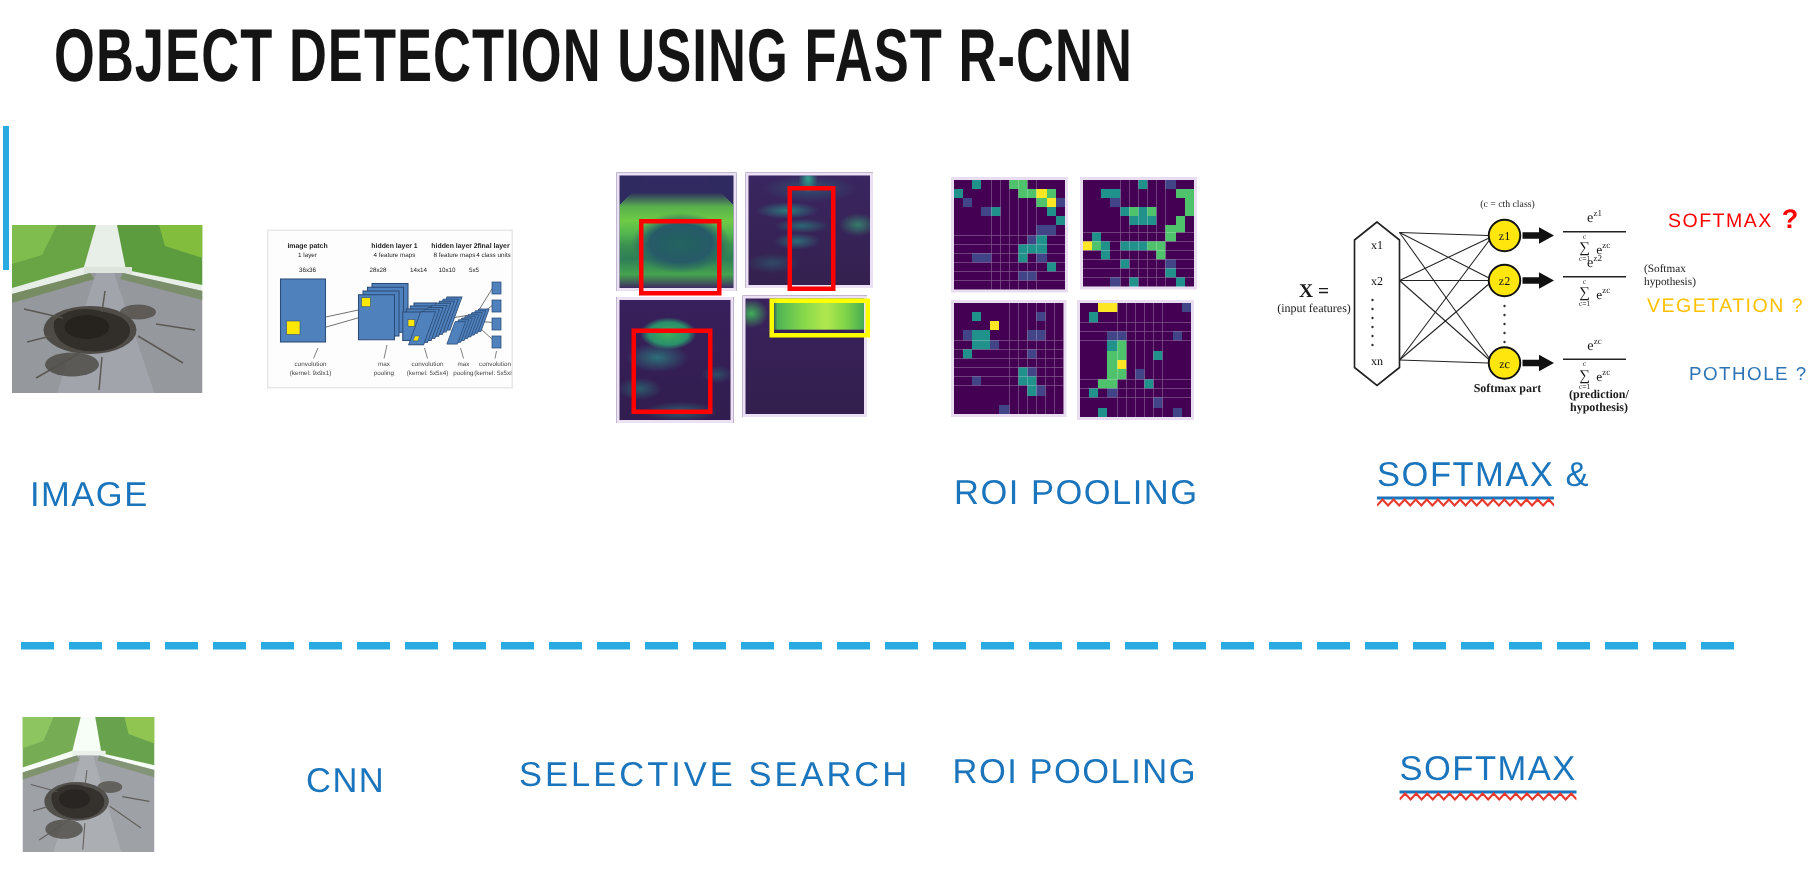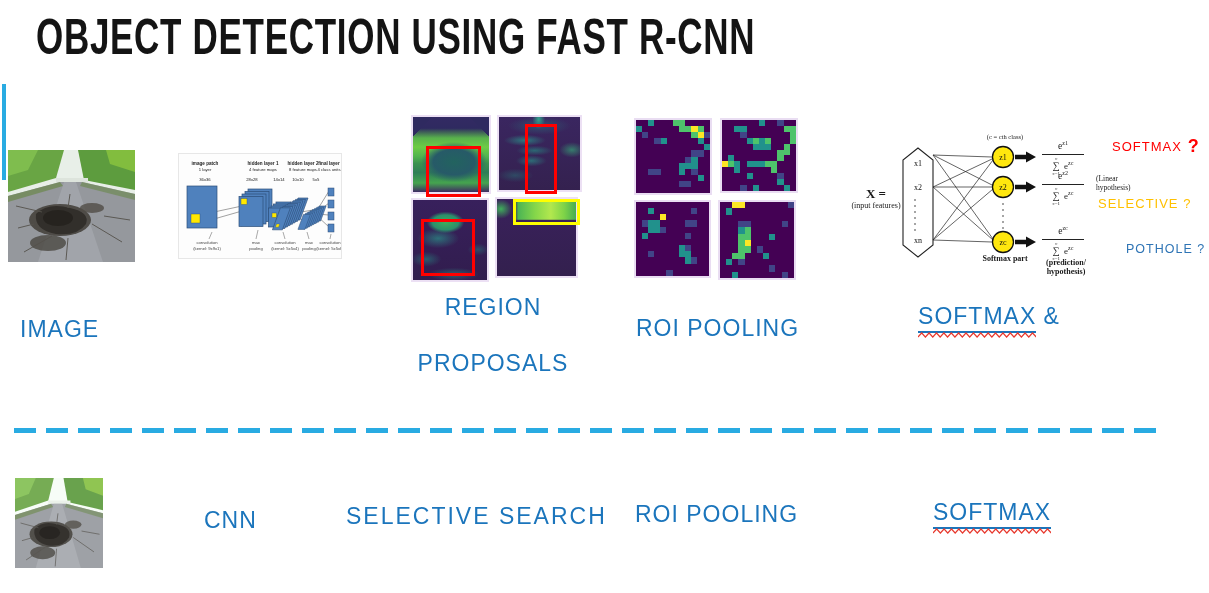--- a/index.html
+++ b/index.html
@@ -889,45 +889,41 @@
     <div class="bar"></div>
     <div class="den"><span class="sigstack">
           <span class="stop">c</span>
           <span class="smid">∑</span>
           <span class="sbot">c=1</span>
         </span>
       <span class="denE"><span>e</span><sup>zc</sup></span></div>
   </div>
 
   <div class="abs serif" style="left:1096px;top:175px;font-size:7.5px;line-height:1.15;">
-    <div>(Linear</div>
+    <div>(Softmax</div>
       <div>hypothesis)</div>
   </div>
   <div class="abs serif" style="left:1038px;top:258px;width:56px;text-align:center;font-size:8px;font-weight:bold;line-height:1.15;">
     <div>(prediction/</div>
       <div>hypothesis)</div>
   </div>
 
   <div class="abs pred" style="left: 1112px; top: 137px; color: rgb(255, 0, 0);">
     <span>SOFTMAX</span>
       <span class="qbig">?</span>
   </div>
   <div class="abs pred" style="left: 1098px; top: 196px; color: rgb(255, 192, 0);">
-    <span>SELECTIVE ?</span>
+    <span>VEGETATION ?</span>
   </div>
   <div class="abs pred" style="left: 1126px; top: 242px; font-size: 12.5px; color: rgb(46, 116, 181);">
     <span>POTHOLE ?</span>
   </div>
 
   <div class="abs stage" style="left:20px;top:316px;">IMAGE</div>
   <div class="abs stage stage2" style="left:153px;top:291px;width:192px;">
-  </div>
-  <div class="abs stage stage2" style="left:397px;top:294px;width:192px;">
-    <div>REGION</div>
-    <div style="margin-top:29px;">PROPOSALS</div>
   </div>
   <div class="abs stage" style="left:636px;top:315px;">ROI POOLING</div>
   <div class="abs stage stage2" style="left:900px;top:303px;width:178px;">
     <div><span class="uword"><span>SOFTMAX</span>
       <svg class="squig" viewBox="0 0 160 6" preserveAspectRatio="none">
             <path d="M0,5 L5,1 L10,5 L15,1 L20,5 L25,1 L30,5 L35,1 L40,5 L45,1 L50,5 L55,1 L60,5 L65,1 L70,5 L75,1 L80,5 L85,1 L90,5 L95,1 L100,5 L105,1 L110,5 L115,1 L120,5 L125,1 L130,5 L135,1 L140,5 L145,1 L150,5 L155,1 L160,5" fill="none" stroke="#E8392E" stroke-width="1.6"></path>
           </svg>
       </span><span>&nbsp;&amp;</span></div>
   </div>
 

